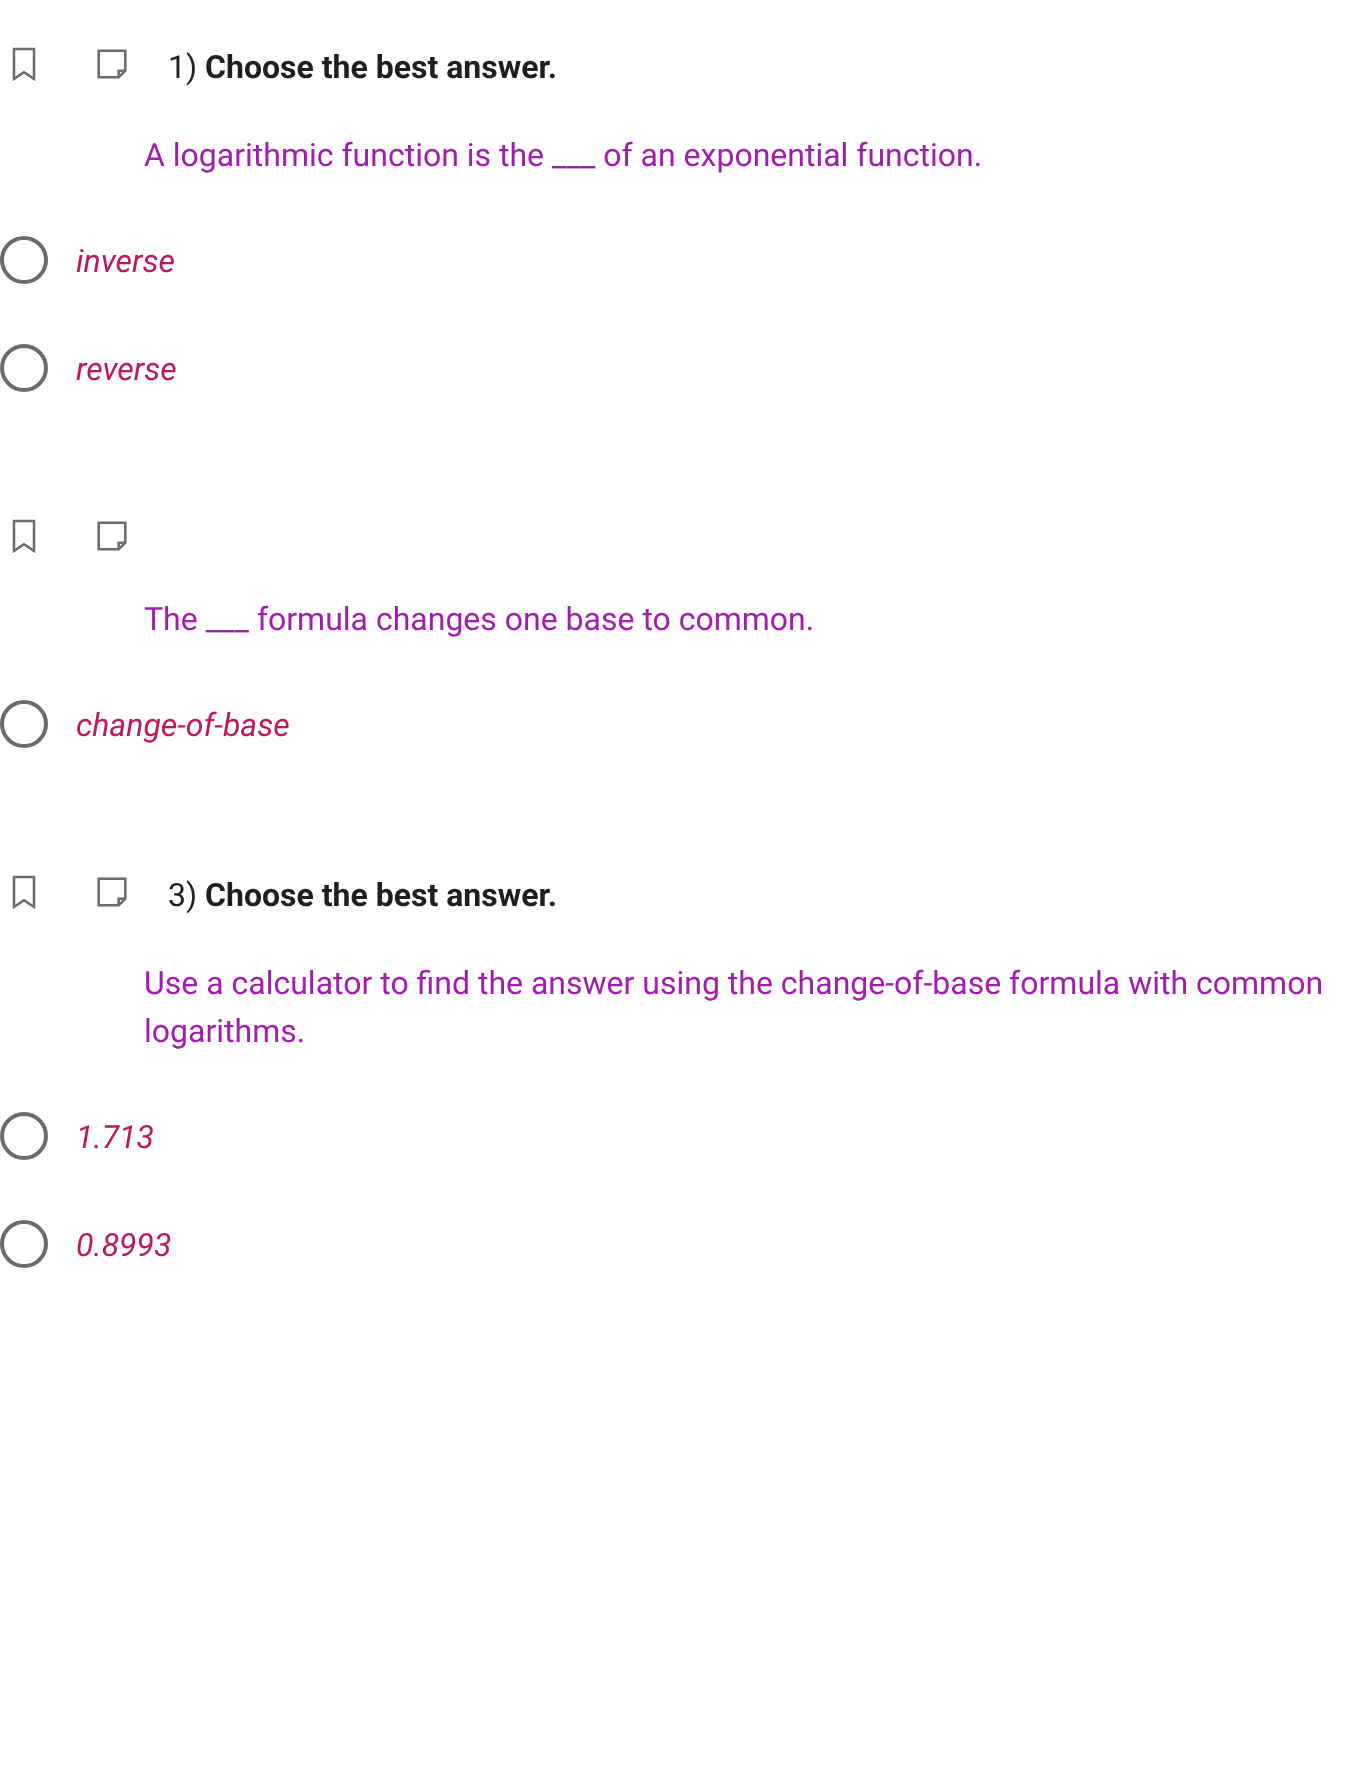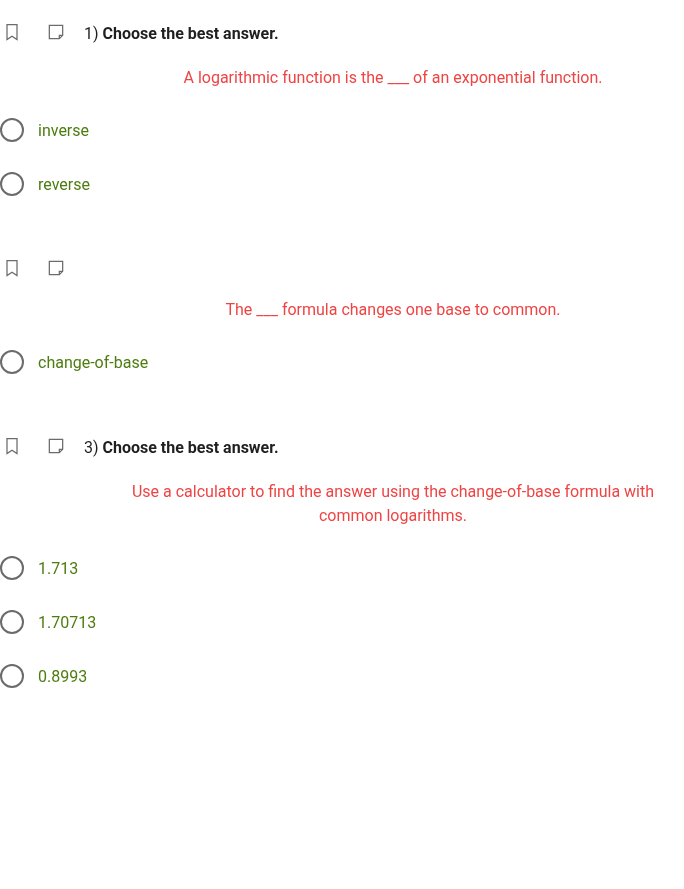--- a/index.html
+++ b/index.html
@@ -10,21 +10,20 @@
     body {
       font-family: -apple-system, BlinkMacSystemFont, "Segoe UI", Roboto, Arial, sans-serif;
       font-size: 16px;
       color: #1f1f1f;
       background: #ffffff;
       width: 684px;
       padding: 20px 0 40px 0;
     }
     .question {
       margin-bottom: 60px;
-      text-align: center;
     }
     .question-header {
       display: flex;
       align-items: flex-start;
       gap: 18px;
       margin-bottom: 20px;
       padding-left: 2px;
     }
     .icon-group {
       display: flex;
@@ -48,23 +47,23 @@
       line-height: 1.5;
       padding-top: 2px;
     }
     .question-number {
       font-weight: 400;
     }
     .question-instruction {
       font-weight: 700;
     }
     .question-body {
-      padding-left: 102px;
+      padding-left: 72px;
       margin-bottom: 28px;
-      color: #ef4444;
+      color: #a21caf;
       line-height: 1.5;
     }
     .question-body p {
       margin-bottom: 18px;
     }
     .question-body p:last-child {
       margin-bottom: 0;
     }
     .math {
       font-family: "Cambria Math", "STIX Two Math", Georgia, serif;
@@ -89,21 +88,22 @@
     }
     .radio {
       width: 24px;
       height: 24px;
       border: 2px solid #6b6b6b;
       border-radius: 50%;
       flex-shrink: 0;
     }
     .choice-label {
       font-size: 16px;
-      color: #4d7c0f;
+      color: #be185d;
+      font-style: italic;
     }
   </style>
 </head>
 <body>
 
 <div class="question">
   <div class="question-header">
     <div class="icon-group">
       <span class="icon">
         <svg viewBox="0 0 24 24" fill="none" stroke="currentColor" stroke-width="1.5">
@@ -187,20 +187,16 @@
   <div class="question-body">
     <p>Use a calculator to find the answer using the change-of-base formula with common logarithms.</p>
   </div>
   <div class="choices">
     <div class="choice">
       <span class="radio"></span>
       <span class="choice-label">1.713</span>
     </div>
     <div class="choice">
       <span class="radio"></span>
-      <span class="choice-label">1.70713</span>
-    </div>
-    <div class="choice">
-      <span class="radio"></span>
       <span class="choice-label">0.8993</span>
     </div>
   </div>
 </div>
 
 </body></html>

